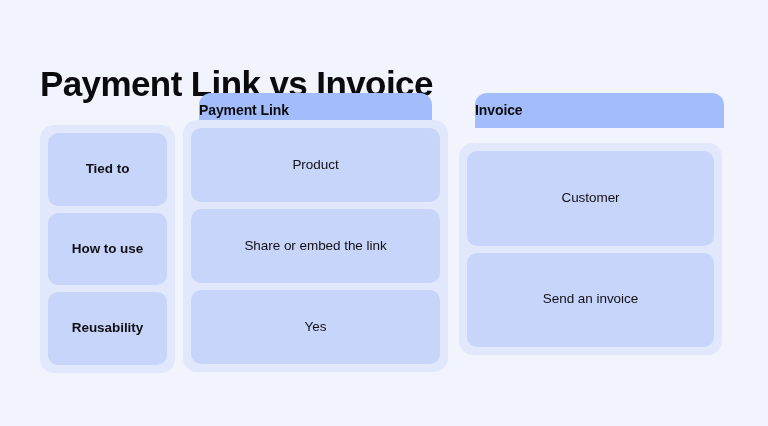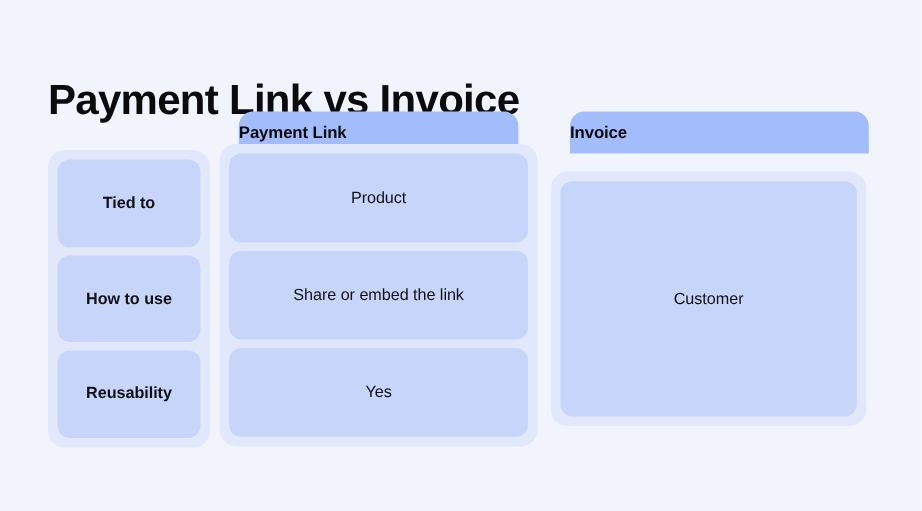--- a/index.html
+++ b/index.html
@@ -194,17 +194,20 @@
     </div>
 
     <div class="column col-data" id="col-invoice">
       <div class="col-header">
         <span class="col-header-label">Invoice</span>
       </div>
       <div class="col-body">
         <div class="cell">
           <span class="cell-text">Customer</span>
         </div>
+        <div class="cell">
+          <span class="cell-text">Send an invoice</span>
+        </div>
       </div>
     </div>
 
   </div>
 </div>
 
 </body></html>

